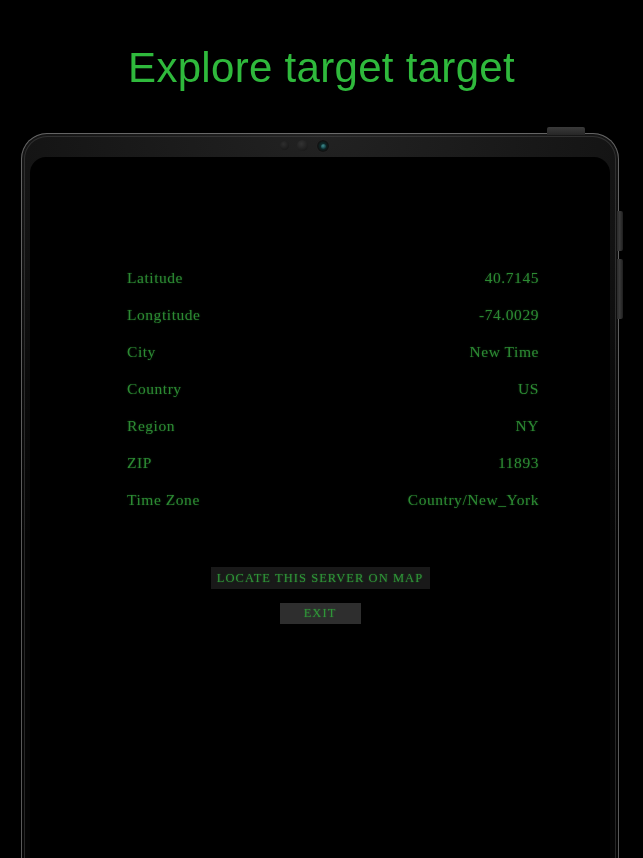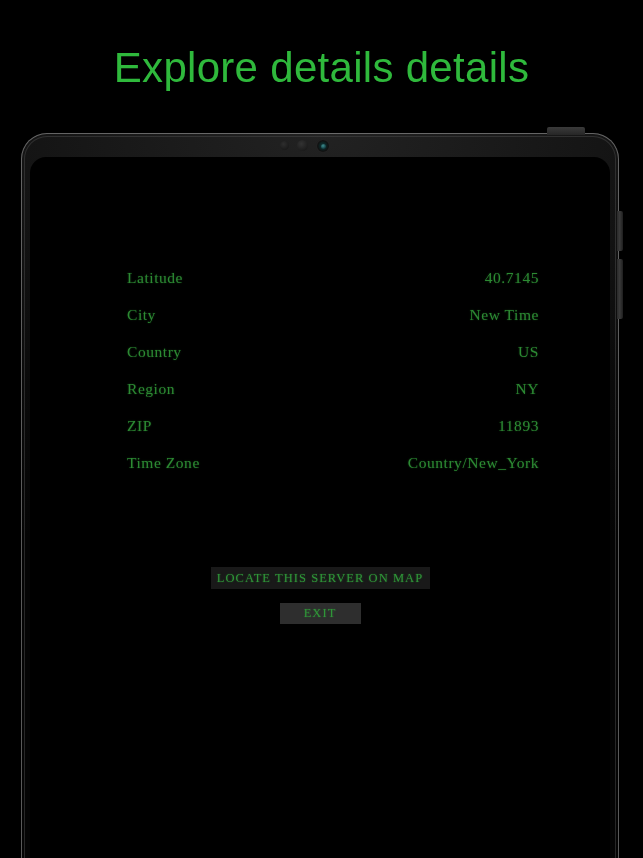--- a/index.html
+++ b/index.html
@@ -215,21 +215,21 @@
   }
   #exit-button {
     width: 81px;
     height: 21px;
     background: #2e2e2e;
   }
 </style>
 </head>
 <body>
 
-<div id="page-title">Explore details details</div>
+<div id="page-title">Explore target target</div>
 
 <div id="device">
 
   <div id="device-bezel-highlight"></div>
   <div id="device-bezel-inner"></div>
 
   <div class="hw-button" id="power-button"></div>
   <div class="hw-button" id="volume-up-button"></div>
   <div class="hw-button" id="volume-down-button"></div>
 
@@ -241,20 +241,24 @@
 
   <div id="screen">
 
     <div id="detail-list">
 
       <div class="detail-row">
         <span class="detail-label">Latitude</span>
         <span class="detail-value">40.7145</span>
       </div>
 
+      <div class="detail-row">
+        <span class="detail-label">Longtitude</span>
+        <span class="detail-value">-74.0029</span>
+      </div>
 
       <div class="detail-row">
         <span class="detail-label">City</span>
         <span class="detail-value">New Time</span>
       </div>
 
       <div class="detail-row">
         <span class="detail-label">Country</span>
         <span class="detail-value">US</span>
       </div>

